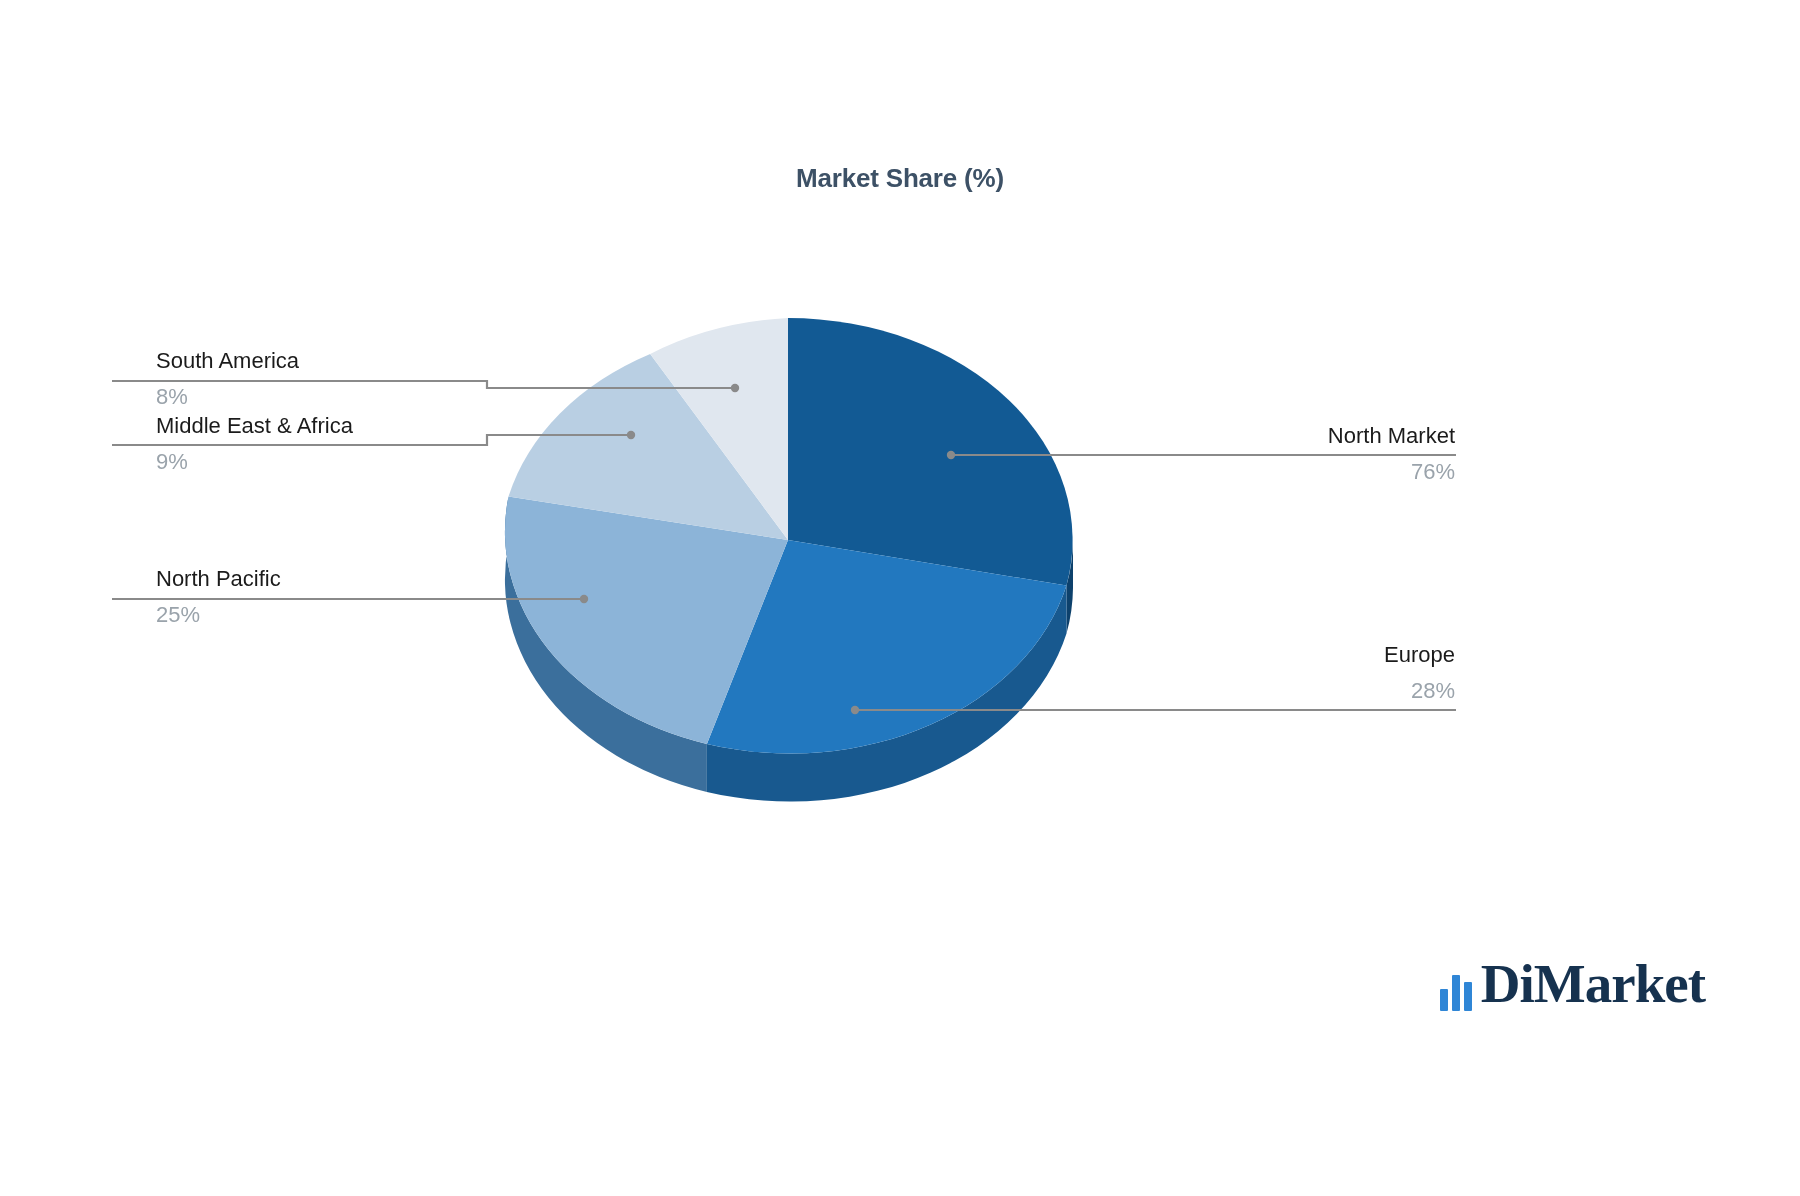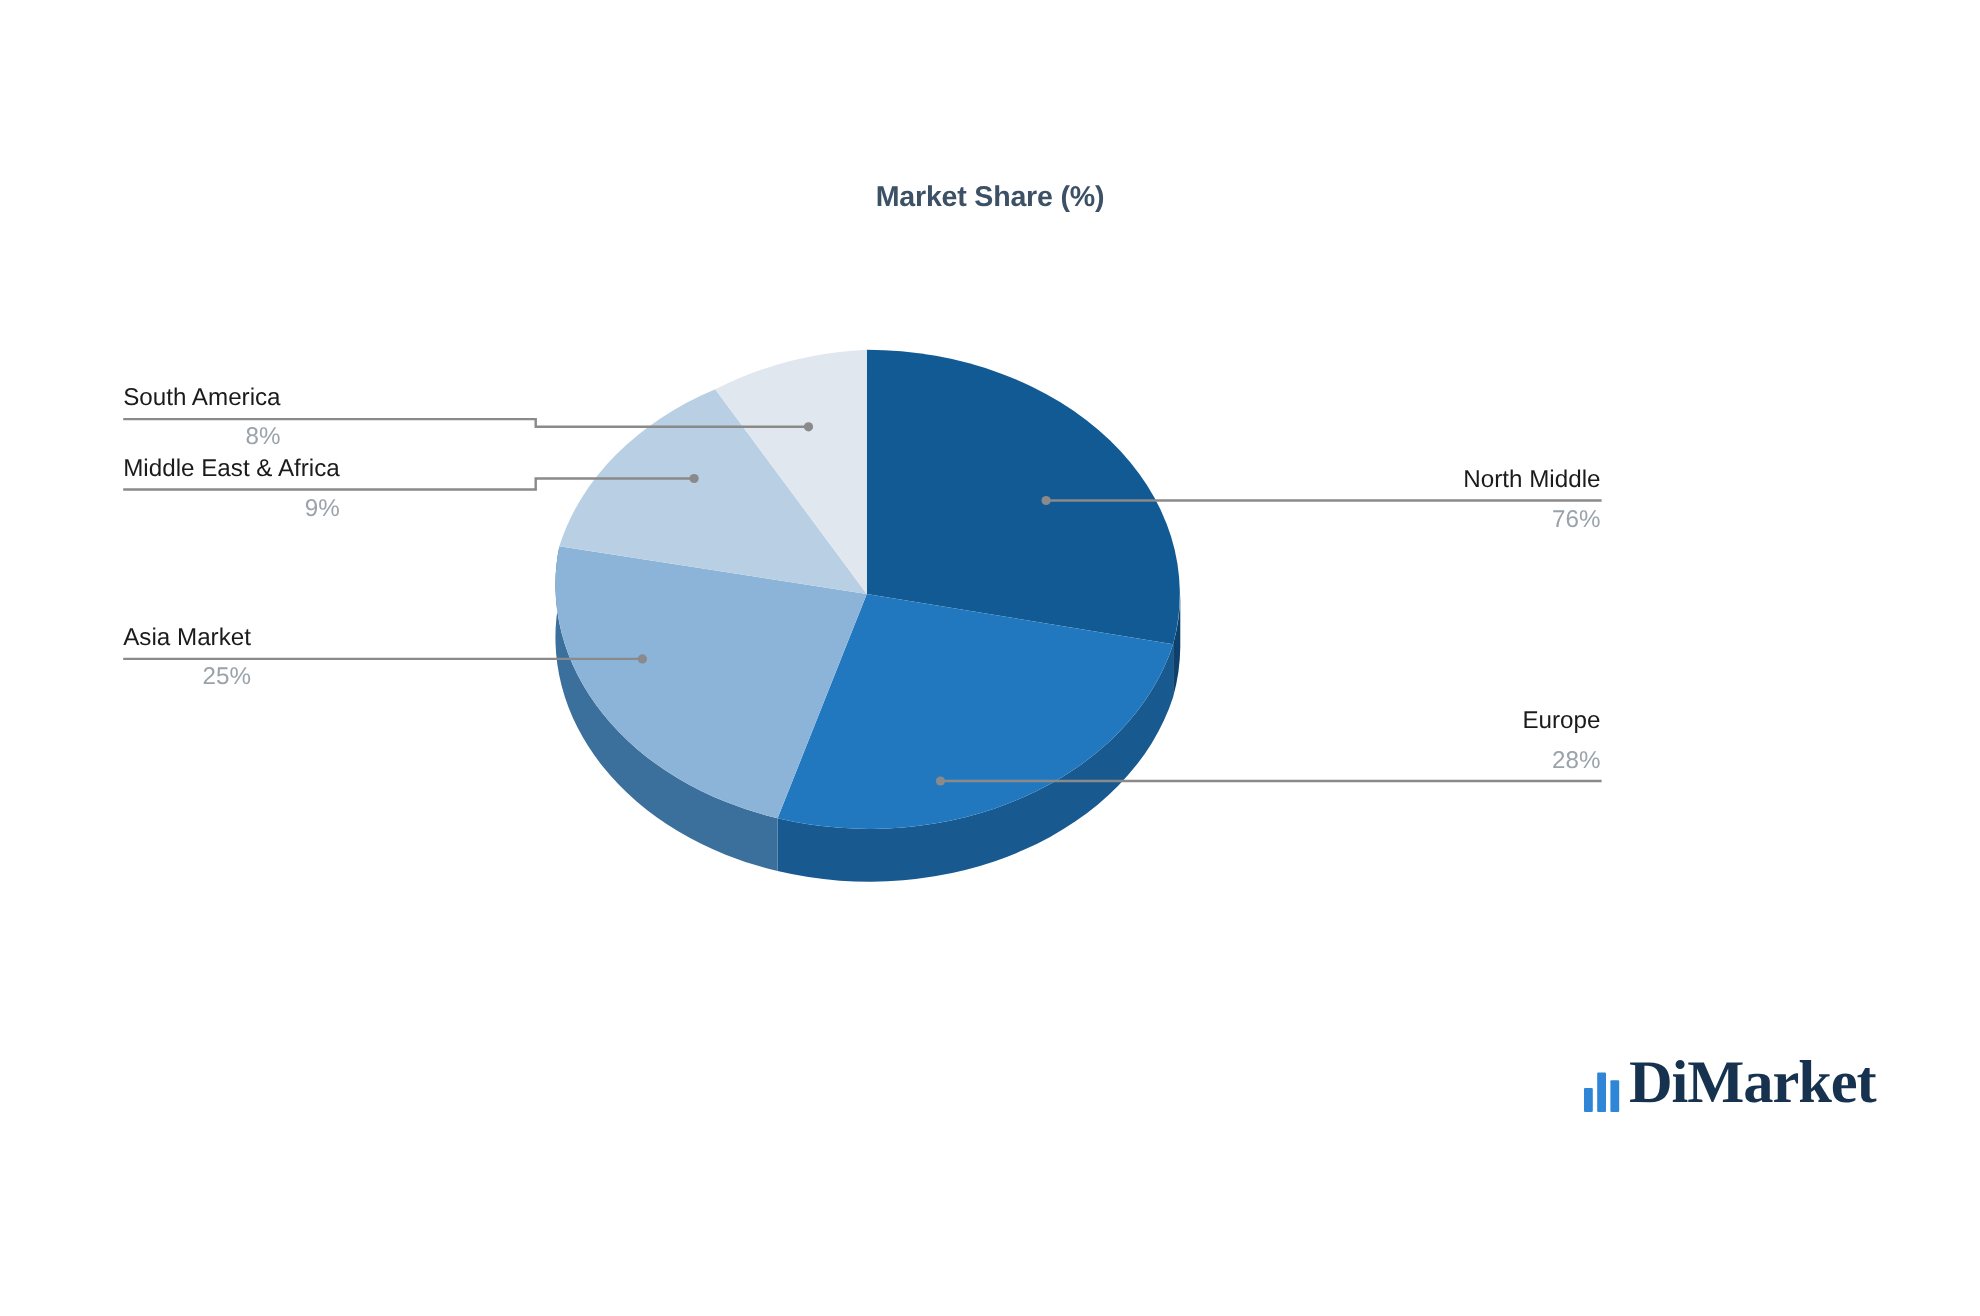--- a/index.html
+++ b/index.html
@@ -25,21 +25,21 @@
   .pie-svg{position:absolute;left:0;top:0;}
 
   
   .leaders{position:absolute;left:0;top:0;width:1800px;height:1196px;pointer-events:none;}
 
   
   .lbl{position:absolute;font-size:22px;line-height:1.05;}
   .lbl .name{color:#1b1b1b;font-size:22px;white-space:nowrap;}
   .lbl .val{color:#9aa3ab;font-size:22px;margin-top:13px;white-space:nowrap;}
   .lbl.right{text-align:right;}
-  .lbl.left{text-align:right;}
+  .lbl.left{text-align:left;margin-left:44px;}
 
   
   .logo{position:absolute;right:95px;bottom:185px;display:flex;align-items:flex-end;gap:9px;}
   .logo .bars{display:flex;align-items:flex-end;gap:4px;height:46px;}
   .logo .bars i{display:block;width:8px;background:#2f86d6;border-radius:1px;}
   .logo .bars i:nth-child(1){height:22px;}
   .logo .bars i:nth-child(2){height:36px;}
   .logo .bars i:nth-child(3){height:29px;}
   .logo .word{
     font-family:"Liberation Serif", serif;font-weight:bold;font-size:55px;
@@ -101,31 +101,31 @@
     <g fill="#8a8a8a" stroke="none">
       <circle cx="951" cy="455" r="4.2"></circle>
       <circle cx="855" cy="710" r="4.2"></circle>
       <circle cx="584" cy="599" r="4.2"></circle>
       <circle cx="631" cy="435" r="4.2"></circle>
       <circle cx="735" cy="388" r="4.2"></circle>
     </g>
   </svg>
 
   <div class="lbl right" style="right:345px;top:424px;">
-    <div class="name">North Middle</div>
+    <div class="name">North Market</div>
     <div class="val">76%</div>
   </div>
 
   <div class="lbl right" style="right:345px;top:643px;">
     <div class="name">Europe</div>
     <div class="val">28%</div>
   </div>
 
   <div class="lbl left" style="left:112px;top:567px;">
-    <div class="name">Asia Market</div>
+    <div class="name">North Pacific</div>
     <div class="val">25%</div>
   </div>
 
   <div class="lbl left" style="left:112px;top:414px;">
     <div class="name">Middle East &amp; Africa</div>
     <div class="val">9%</div>
   </div>
 
   <div class="lbl left" style="left:112px;top:349px;">
     <div class="name">South America</div>

